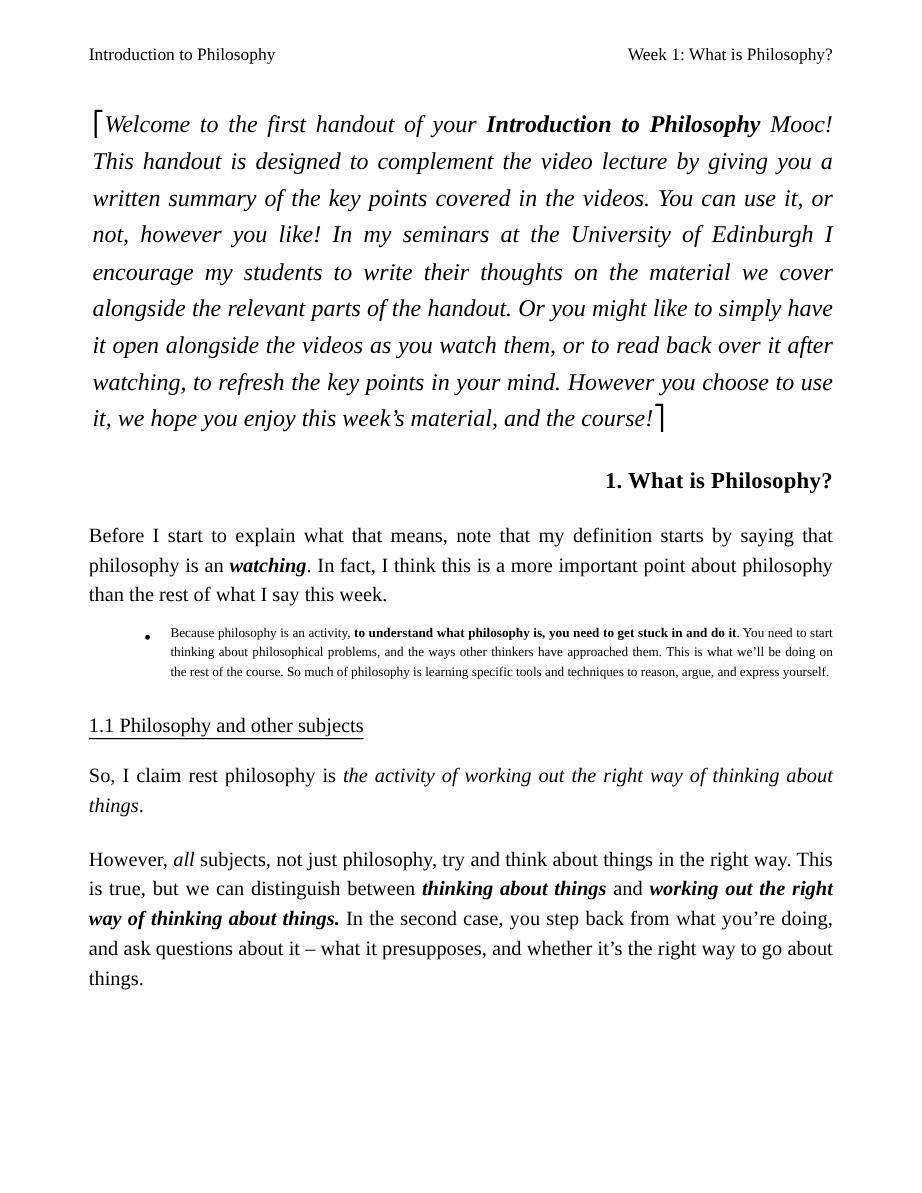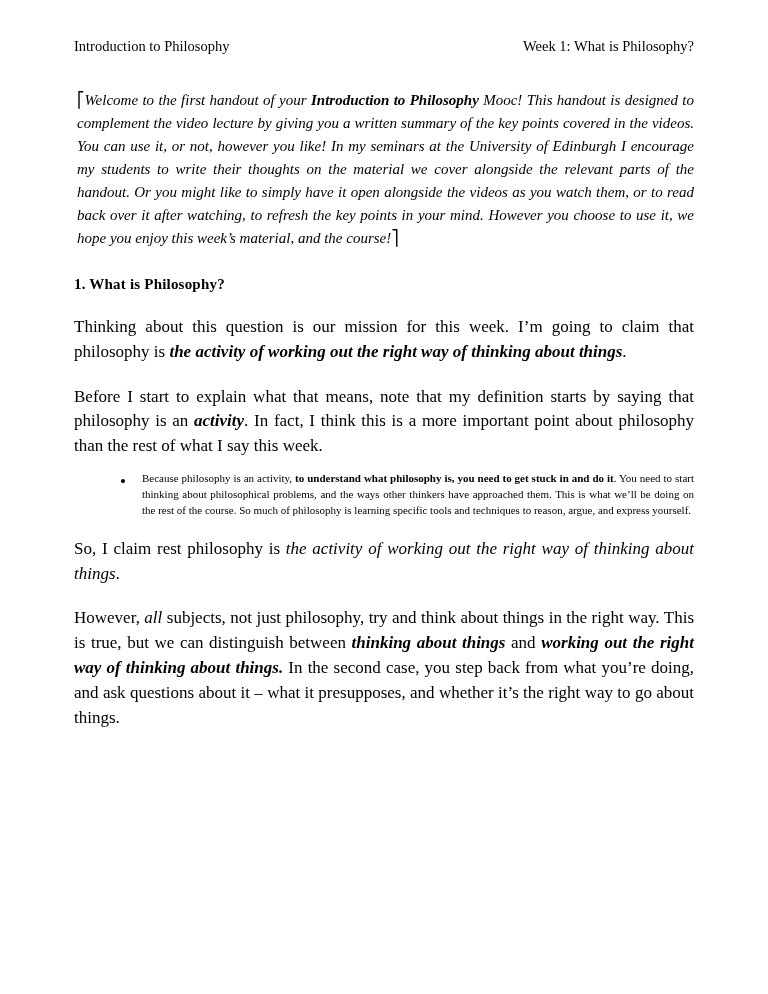--- a/index.html
+++ b/index.html
@@ -29,35 +29,35 @@
     margin-bottom: 34px;
   }
   .header .left {
     text-align: left;
   }
   .header .right {
     text-align: left;
   }
   .intro {
     font-style: italic;
-    font-size: 15px;
+    font-size: 20px;
     line-height: 1.53;
     text-align: justify;
     margin: 0 0 8px 3px;
   }
   .intro b {
     font-weight: bold;
     font-style: italic;
   }
   .bracket {
     font-style: normal;
   }
   h2.section-title {
-    text-align: left;
-    font-size: 15px;
+    text-align: right;
+    font-size: 19px;
     font-weight: bold;
     margin: 26px 0 22px 0;
     letter-spacing: 0.2px;
   }
   p.body {
     font-size: 17px;
     line-height: 1.46;
     text-align: justify;
     margin: 0 0 20px 0;
   }
@@ -110,26 +110,26 @@
 
   <div class="header">
     <div class="left">Introduction to Philosophy</div>
     <div class="right">Week 1: What is Philosophy?</div>
   </div>
 
   <p class="intro"><span class="bracket">⎡</span><span>Welcome to the first handout of your </span><b>Introduction to Philosophy</b><span> Mooc! This handout is designed to complement the video lecture by giving you a written summary of the key points covered in the videos. You can use it, or not, however you like! In my seminars at the University of Edinburgh I encourage my students to write their thoughts on the material we cover alongside the relevant parts of the handout. Or you might like to simply have it open alongside the videos as you watch them, or to read back over it after watching, to refresh the key points in your mind. However you choose to use it, we hope you enjoy this week’s material, and the course!</span><span class="bracket">⎤</span></p>
 
   <h2 class="section-title">1. What is Philosophy?</h2>
 
-  <p class="body"><span>Thinking about this question is our mission for this week. I’m going to claim that philosophy is </span><span class="bi">the activity of working out the right way of thinking about things</span><span>.</span></p>
 
-  <p class="body tight"><span>Before I start to explain what that means, note that my definition starts by saying that philosophy is an </span><span class="bi">activity</span><span>. In fact, I think this is a more important point about philosophy than the rest of what I say this week.</span></p>
+  <p class="body tight"><span>Before I start to explain what that means, note that my definition starts by saying that philosophy is an </span><span class="bi">watching</span><span>. In fact, I think this is a more important point about philosophy than the rest of what I say this week.</span></p>
 
   <ul class="bullets">
     <li><span>Because philosophy is an activity, </span><span class="bd">to understand what philosophy is, you need to get stuck in and do it</span><span>. You need to start thinking about philosophical problems, and the ways other thinkers have approached them. This is what we’ll be doing on the rest of the course. So much of philosophy is learning specific tools and techniques to reason, argue, and express yourself.</span></li>
   </ul>
 
+  <div class="sub-head-wrap"><span>1.1 Philosophy and other subjects</span></div>
 
   <p class="body"><span>So, I claim rest philosophy is </span><span class="it">the activity of working out the right way of thinking about things</span><span>.</span></p>
 
   <p class="body"><span>However, </span><span class="it">all</span><span> subjects, not just philosophy, try and think about things in the right way. This is true, but we can distinguish between </span><span class="bi">thinking about things</span><span> and </span><span class="bi">working out the right way of thinking about things.</span><span> In the second case, you step back from what you’re doing, and ask questions about it – what it presupposes, and whether it’s the right way to go about things.</span></p>
 
 </div>
 
 </body></html>

